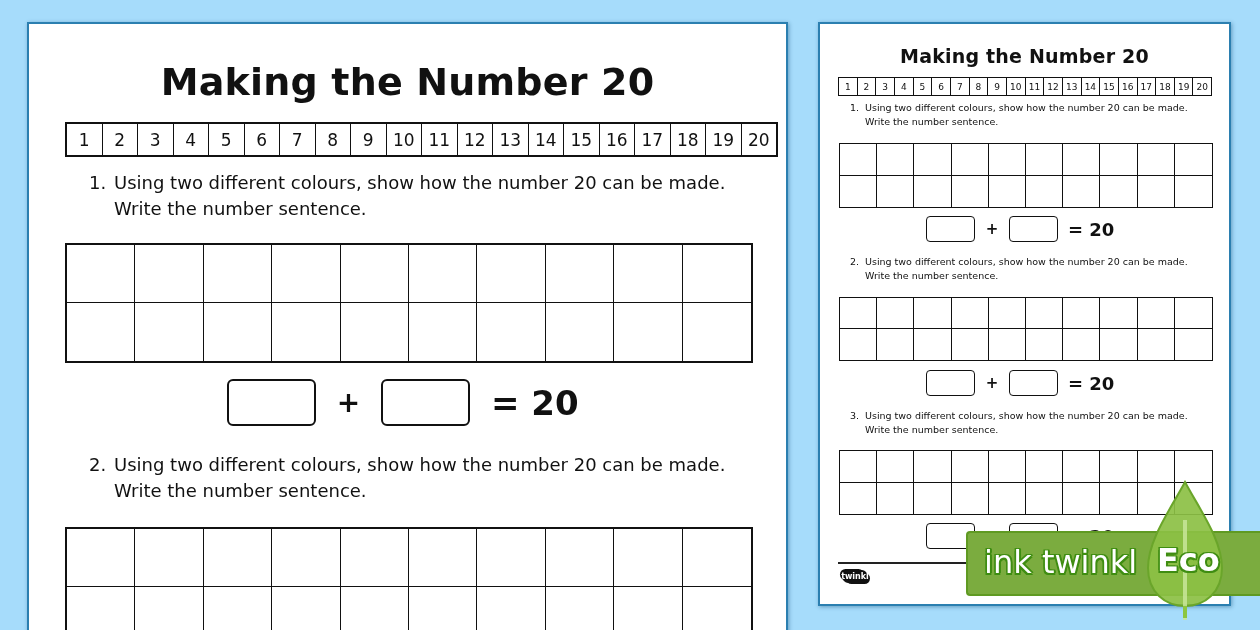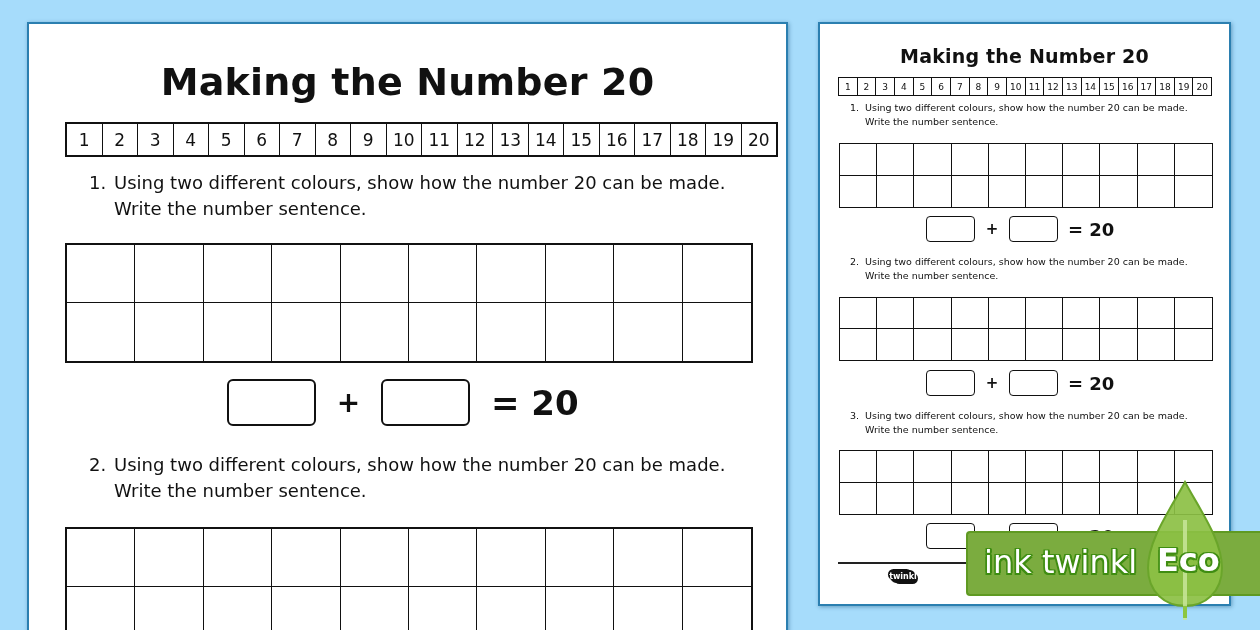--- a/index.html
+++ b/index.html
@@ -304,21 +304,21 @@
     <div class="g" style="border-right-width: 1px; border-bottom-width: 1px;"></div>
   </div>
 <div class="abs eq" style="left:926px; top:523px; height:26px;">
   <div class="ansbox" style="width:49px; height:26px; border-width:1.5px; border-radius:4px;"></div>
   <div class="op" style="width:34px; font-size:15px;">+</div>
   <div class="ansbox" style="width:49px; height:26px; border-width:1.5px; border-radius:4px;"></div>
   <div class="res" style="margin-left:10px; font-size:18px;">= 20</div>
 </div>
 
 <div class="abs footer-line" style="left:838px; top:562px; width:130px;"></div>
-<div class="abs logo" style="left:890px; top:570px; width:26px; height:13px;">twinkl</div>
+<div class="abs logo" style="left:842px; top:570px; width:26px; height:13px;">twinkl</div>
 
 <div id="eco-banner">
   <div class="eco-text" style="left:16px; top:10px; font-size:32px;">ink twinkl</div>
 </div>
 <svg id="eco-leaf" viewBox="0 0 90 140">
   <path d="M45 2 C 60 30, 82 60, 82 88 C 82 112, 65 126, 45 126 C 25 126, 8 112, 8 88 C 8 60, 30 30, 45 2 Z" fill="#8cc044" fill-opacity="0.92" stroke="#6aa52a" stroke-width="2"></path>
   <rect x="43" y="40" width="4" height="100" fill="#c8e59a" opacity="0.85"></rect>
   <rect x="43" y="126" width="4" height="12" fill="#8cc63f"></rect>
 </svg>
 <div class="abs eco-text" style="left:1157px; top:541px; font-size:32px; font-weight:bold;">Eco</div>

